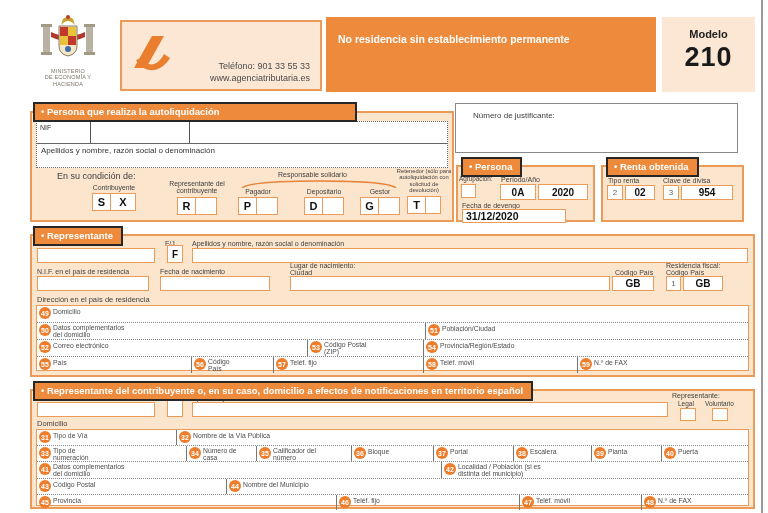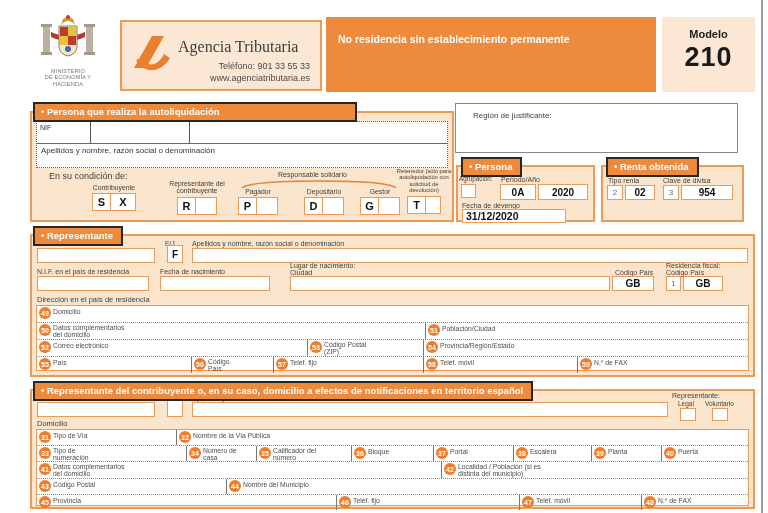--- a/index.html
+++ b/index.html
@@ -89,21 +89,20 @@
       <div>DE ECONOMÍA Y</div>
       <div>HACIENDA</div>
     </div>
   </div>
 
   <div class="agency-box abs" style="left:120px;top:20px;width:202px;height:71px;">
     <svg class="abs" style="left:10px;top:12px;" width="40" height="44" viewBox="0 0 40 44">
       <polygon points="20,2 32,2 14,34 2,34" fill="#E87E2E"></polygon>
       <path d="M4 26 C12 40 28 40 38 24 L32 20 C26 32 16 34 9 24 Z" fill="#E87E2E"></path>
     </svg>
-    <div class="agency-name abs" style="left:56px;top:16px;">Agencia Tributaria</div>
     <div class="agency-contact abs" style="right:10px;top:38px;">
       <div>Teléfono: 901 33 55 33</div>
       <div>www.agenciatributaria.es</div>
     </div>
   </div>
 
   <div class="title-box abs" style="left:326px;top:17px;width:330px;height:75px;">
     <div class="title-l2">No residencia sin establecimiento permanente</div>
   </div>
 
@@ -116,21 +115,21 @@
   <div class="tab" style="left:33px;top:102px;width:324px;">• Persona que realiza la autoliquidación</div>
 
   <div class="nif-outer" style="left:36px;top:121px;width:412px;height:47px;">
     <div class="nif-row1">
       <span class="nif-tag">NIF</span>
       <span class="nif-tick"></span>
     </div>
     <div class="nif-row2">Apellidos y nombre, razón social o denominación</div>
   </div>
 
-  <div class="lbl md" style="left:21px;top:172px;padding-left:28px;">En su condición de:</div>
+  <div class="lbl md" style="left:29px;top:172px;padding-left:28px;">En su condición de:</div>
 
   <div class="cgroup" style="left:70px;top:184px;width:88px;">
     <div class="clabel">Contribuyente</div>
     <div class="chk">
       <span class="lt">S</span>
       <span class="vl" style="width:24px;">X</span>
     </div>
   </div>
 
   <div class="cgroup" style="left:158px;top:180px;width:78px;">
@@ -169,21 +168,21 @@
 
   <div class="cgroup" style="left:396px;top:168px;width:56px;">
     <div class="clabel" style="white-space:normal;font-size:5.8px;">Retenedor (sólo para autoliquidación con solicitud de devolución)</div>
     <div class="chk">
       <span class="lt">T</span>
       <span class="vl" style="width:14px;"></span>
     </div>
   </div>
 
   <div class="graybox" style="left:455px;top:103px;width:283px;height:50px;">
-    <div class="lbl" style="left:17px;top:8px;font-size:8px;">Región de justificante:</div>
+    <div class="lbl" style="left:17px;top:8px;font-size:8px;">Número de justificante:</div>
   </div>
 
   <div class="pbox" style="left:456px;top:165px;width:139px;height:57px;"></div>
   <div class="tab" style="left:461px;top:157px;">• Persona</div>
   <div class="lbl" style="left:459px;top:176px;font-size:6.3px;">Agrupación:</div>
   <div class="fld" style="left:461px;top:184px;width:15px;height:14px;"></div>
   <div class="lbl" style="left:501px;top:176px;">Período/Año</div>
   <div class="fld bold" style="left:500px;top:184px;width:36px;height:16px;">0A</div>
   <div class="fld bold" style="left:538px;top:184px;width:50px;height:16px;">2020</div>
   <div class="lbl" style="left:462px;top:202px;">Fecha de devengo</div>

